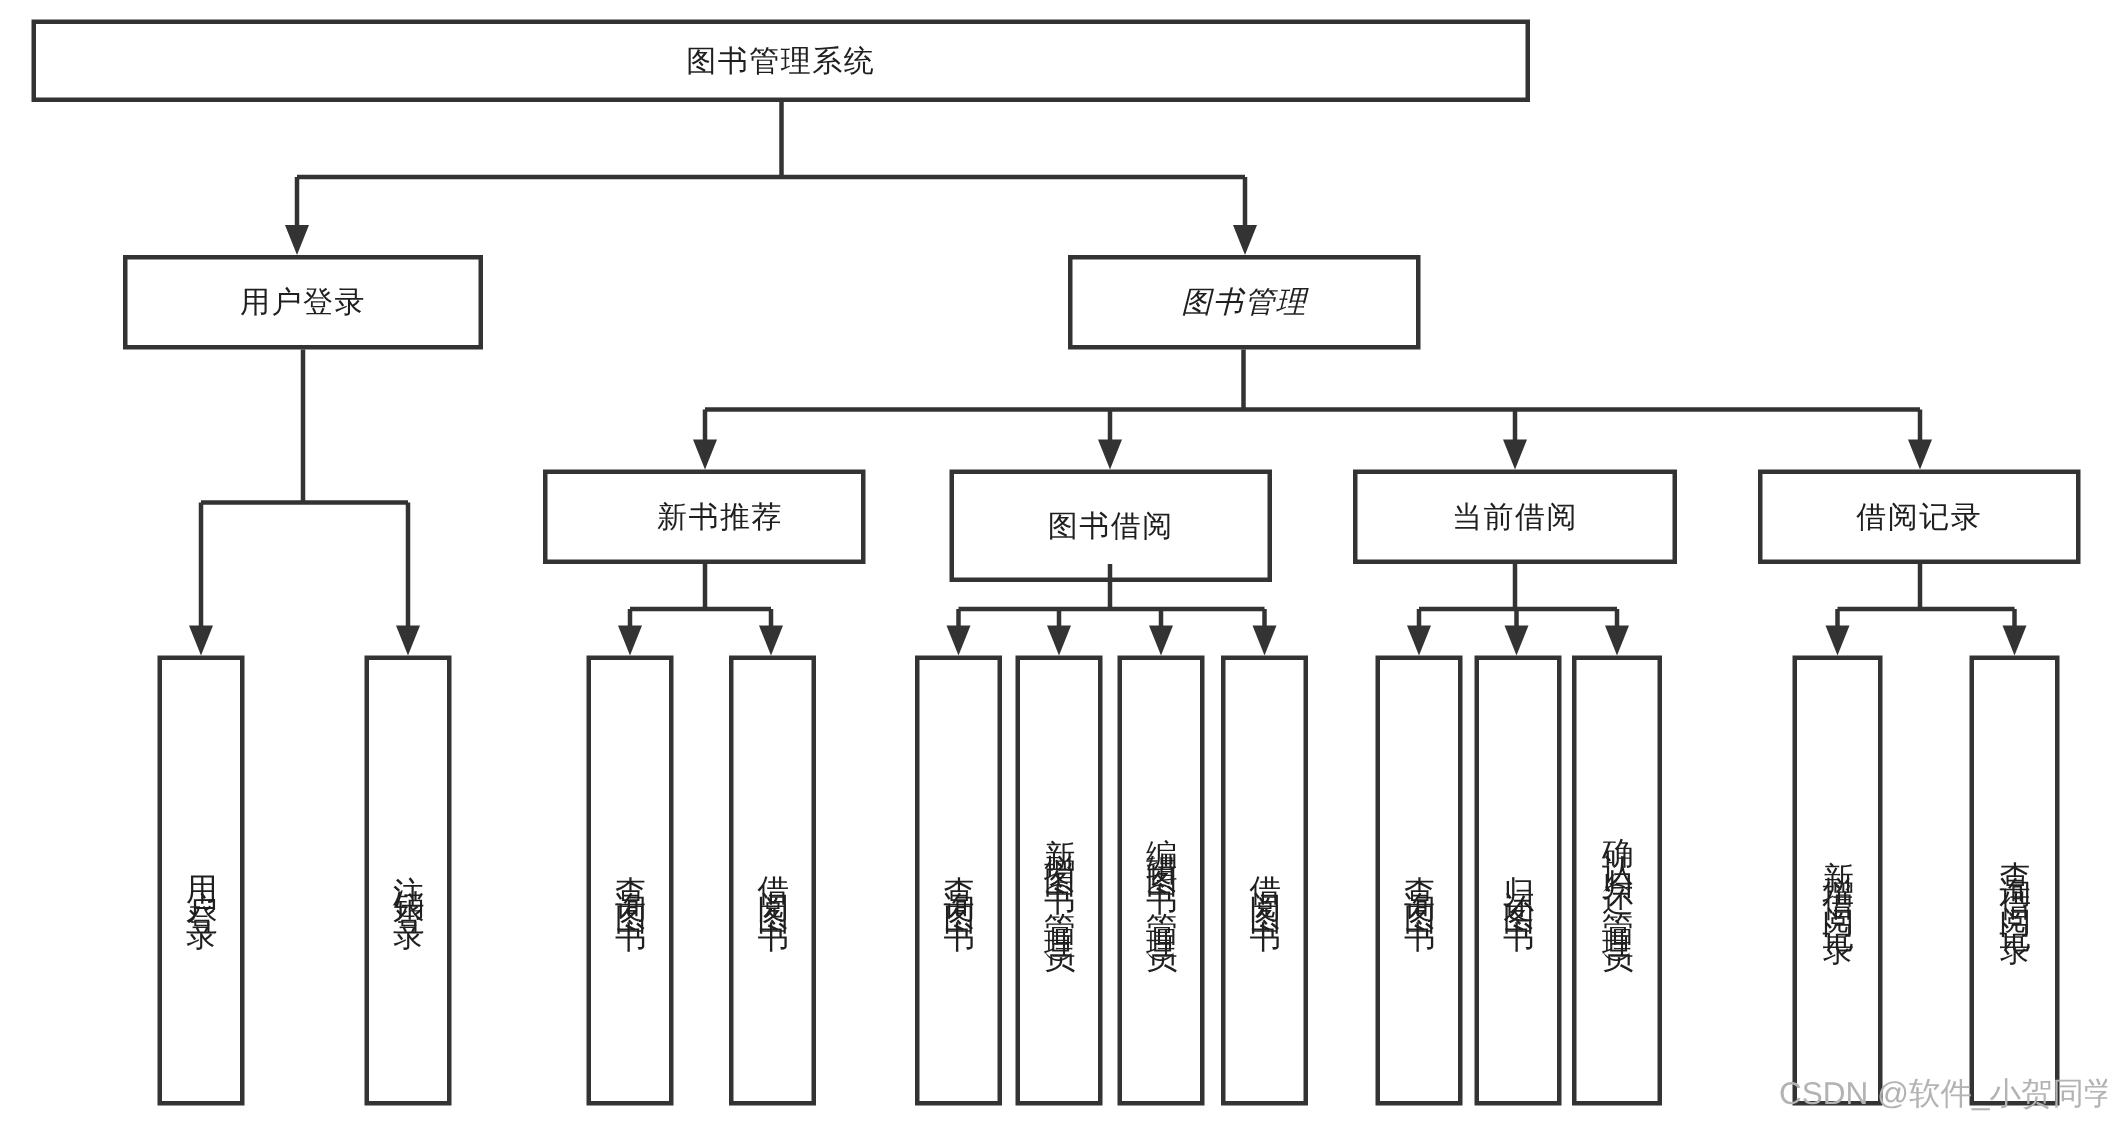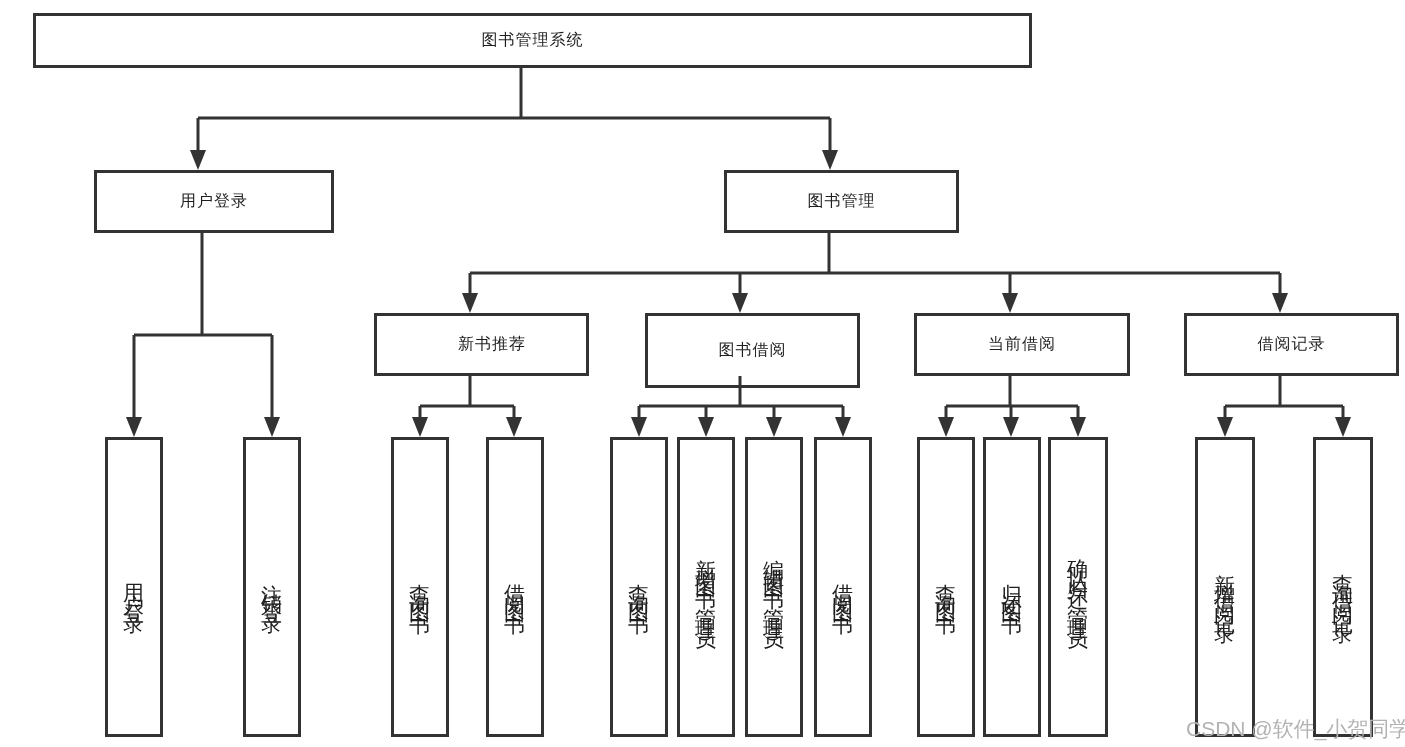--- a/index.html
+++ b/index.html
@@ -18,24 +18,23 @@
   }
   .node{
     position:absolute;
     box-sizing:border-box;
     background:#ffffff;
     border:3px solid var(--line);
     display:flex;
     align-items:center;
     justify-content:center;
     color:var(--text);
-    font-size:16px;
+    font-size:20px;
     letter-spacing:1px;
     z-index:1;
-    margin-left:12px;
   }
   .leaf{
     position:absolute;
     box-sizing:border-box;
     background:#ffffff;
     border:3px solid var(--line);
     width:58px;height:300px;
     top:437px;
     display:flex;
     align-items:center;
@@ -71,21 +70,21 @@
 
 <div class="canvas">
 
   <div class="node" style="left:21px;top:13px;width:999px;height:55px;">
     <span>图书管理系统</span>
   </div>
 
   <div class="node" style="left:82px;top:170px;width:240px;height:63px;">
     <span>用户登录</span>
   </div>
-  <div class="node" style="left:712px;top:170px;width:235px;height:63px;">
+  <div class="node" style="left:712px;top:170px;width:235px;height:63px;font-style:italic;">
     <span>图书管理</span>
   </div>
 
   <div class="node" style="left:362px;top:313px;width:215px;height:63px;padding-left:21px;">
     <span>新书推荐</span>
   </div>
   <div class="node" style="left:633px;top:313px;width:215px;height:75px;">
     <span>图书借阅</span>
   </div>
   <div class="node" style="left:1172px;top:313px;width:215px;height:63px;">

